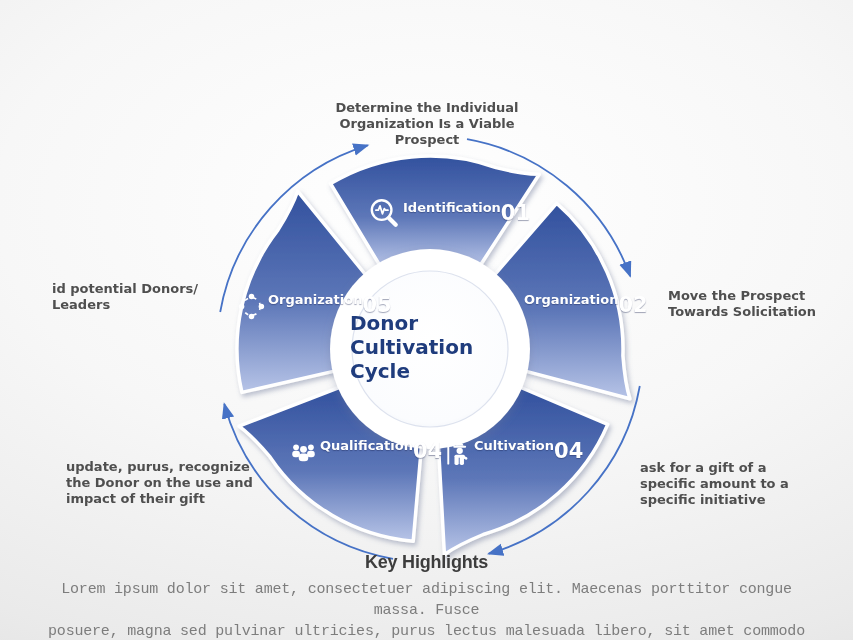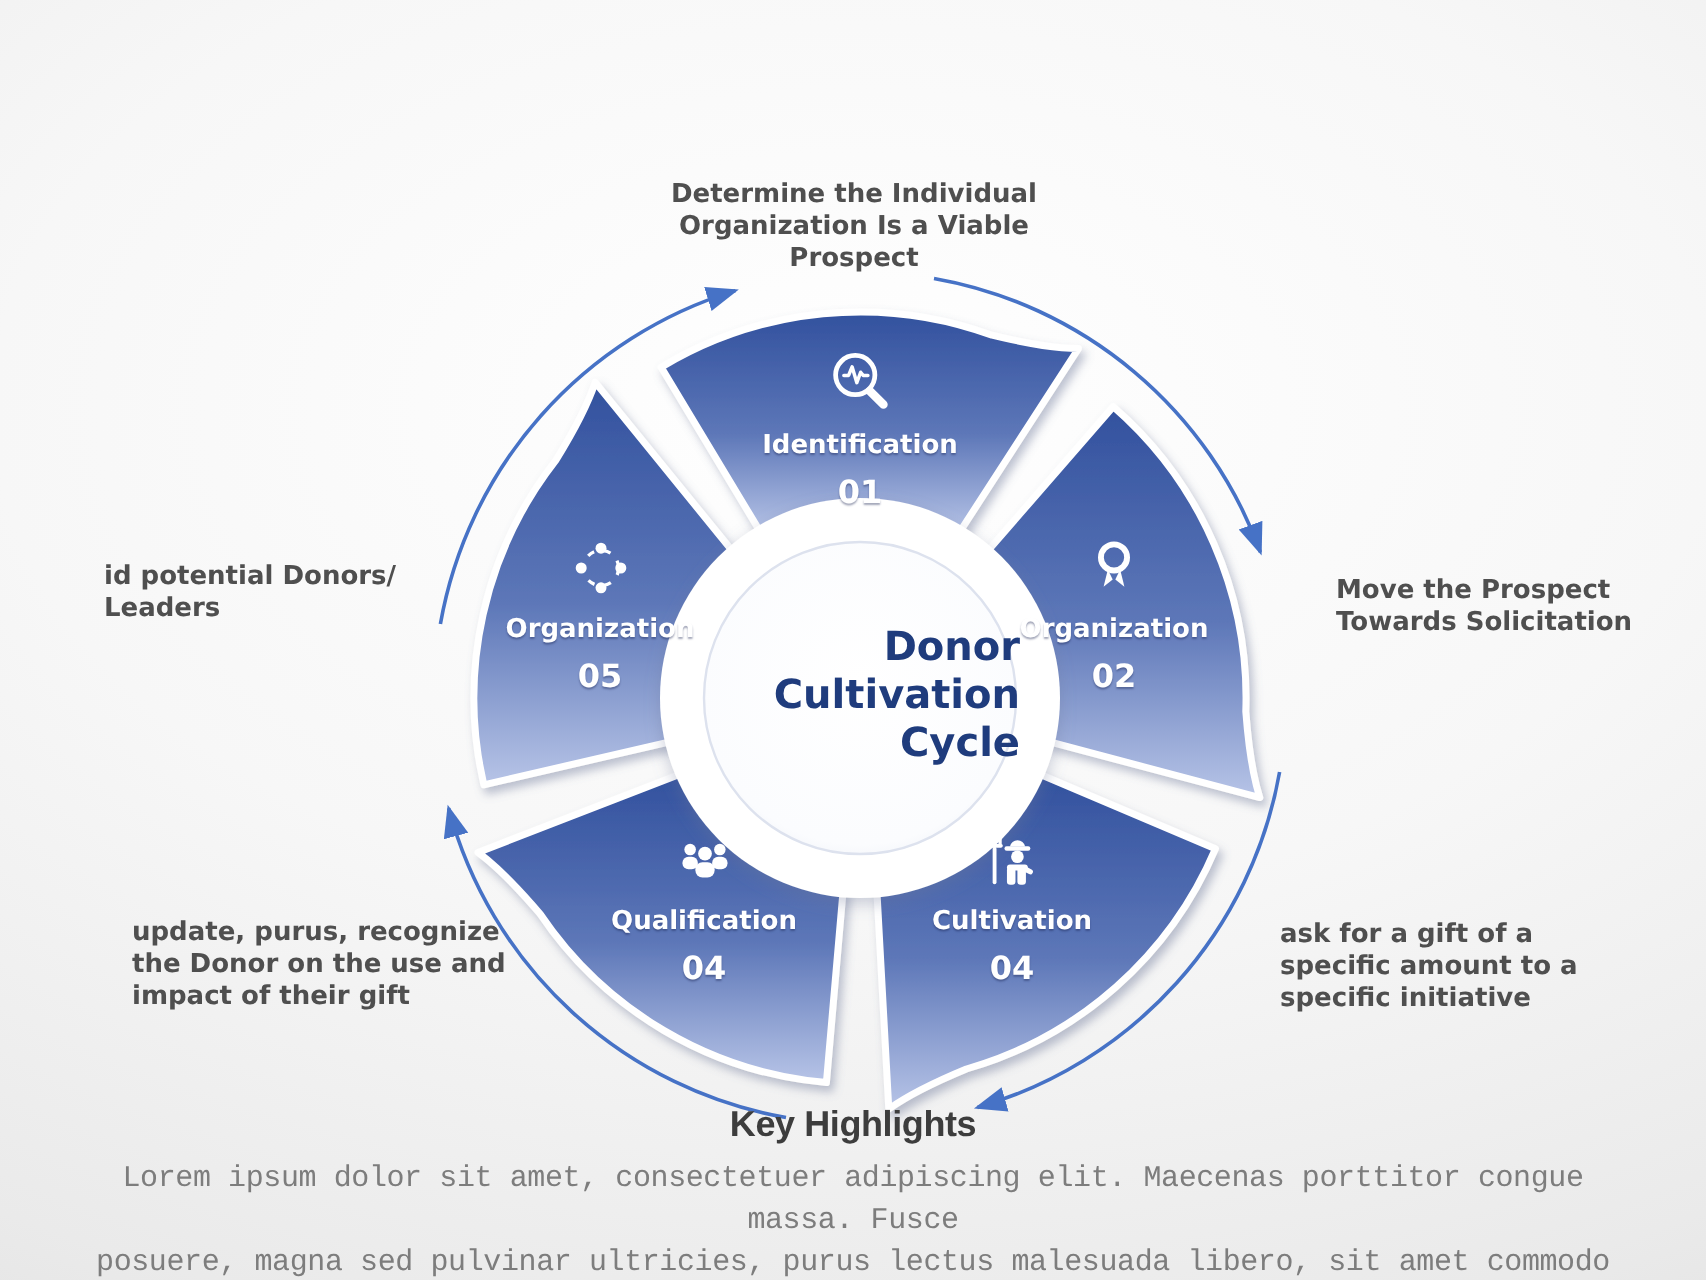--- a/index.html
+++ b/index.html
@@ -9,47 +9,47 @@
     font-family:"DejaVu Sans","Liberation Sans",sans-serif;
   }
   .title{
     position:absolute;top:26px;left:0;width:100%;text-align:center;
     font-size:30px;font-weight:bold;color:#3e3e3e;letter-spacing:.2px;
   }
   .annotation{
     position:absolute;font-size:13px;font-weight:bold;color:#4f4f4f;
     line-height:1.22;white-space:pre-line;
   }
-  .annotation.top{top:90px;left:297px;width:260px;text-align:center;}
+  .annotation.top{top:100px;left:297px;width:260px;text-align:center;}
   .annotation.right{top:288px;left:668px;width:180px;}
   .annotation.left{top:281px;left:52px;width:190px;}
   .annotation.bottom-left{top:459px;left:66px;width:210px;}
   .annotation.bottom-right{top:460px;left:640px;width:180px;}
   .wheel-svg{position:absolute;left:0;top:0;}
   .center-label{
     position:absolute;left:430px;top:347px;transform:translate(-50%,-50%);
-    font-size:20px;font-weight:bold;color:#1f3c7d;text-align:right;
+    font-size:20px;font-weight:bold;color:#1f3c7d;text-align:left;
     line-height:1.2;white-space:pre-line;width:160px;
   }
   .seg-stack{
     position:absolute;transform:translate(-50%,-50%);
-    display:flex;flex-direction:column;align-items:center;width:130px;
+    display:flex;flex-direction:row;align-items:flex-start;width:130px;
   }
   .seg-identification{left:430px;top:214px;}
   .seg-qualification{left:557px;top:306px;}
   .seg-cultivation{left:506px;top:452px;}
   .seg-solicitation{left:352px;top:452px;}
   .seg-stewardship{left:300px;top:306px;}
   .seg-icon{display:flex;align-items:center;justify-content:center;height:38px;}
   .seg-label{
     margin-top:5px;font-size:13px;font-weight:bold;color:#ffffff;
     text-shadow:0 1px 1px rgba(25,35,80,.4);white-space:nowrap;
   }
   .seg-number{
-    margin-top:6px;font-size:16px;font-weight:bold;color:#ffffff;
+    margin-top:6px;font-size:21px;font-weight:bold;color:#ffffff;
     text-shadow:0 1px 1px rgba(25,35,80,.4);
   }
   .kh-heading{
     position:absolute;top:552px;left:0;width:100%;text-align:center;
     font-size:18px;font-weight:bold;color:#3d3d3d;letter-spacing:-.2px;
     font-family:"Liberation Sans",sans-serif;
   }
   .kh-body{
     position:absolute;top:579px;left:50%;transform:translateX(-50%);width:790px;
     text-align:center;font-size:15px;color:#7d7d7d;line-height:1.4;

